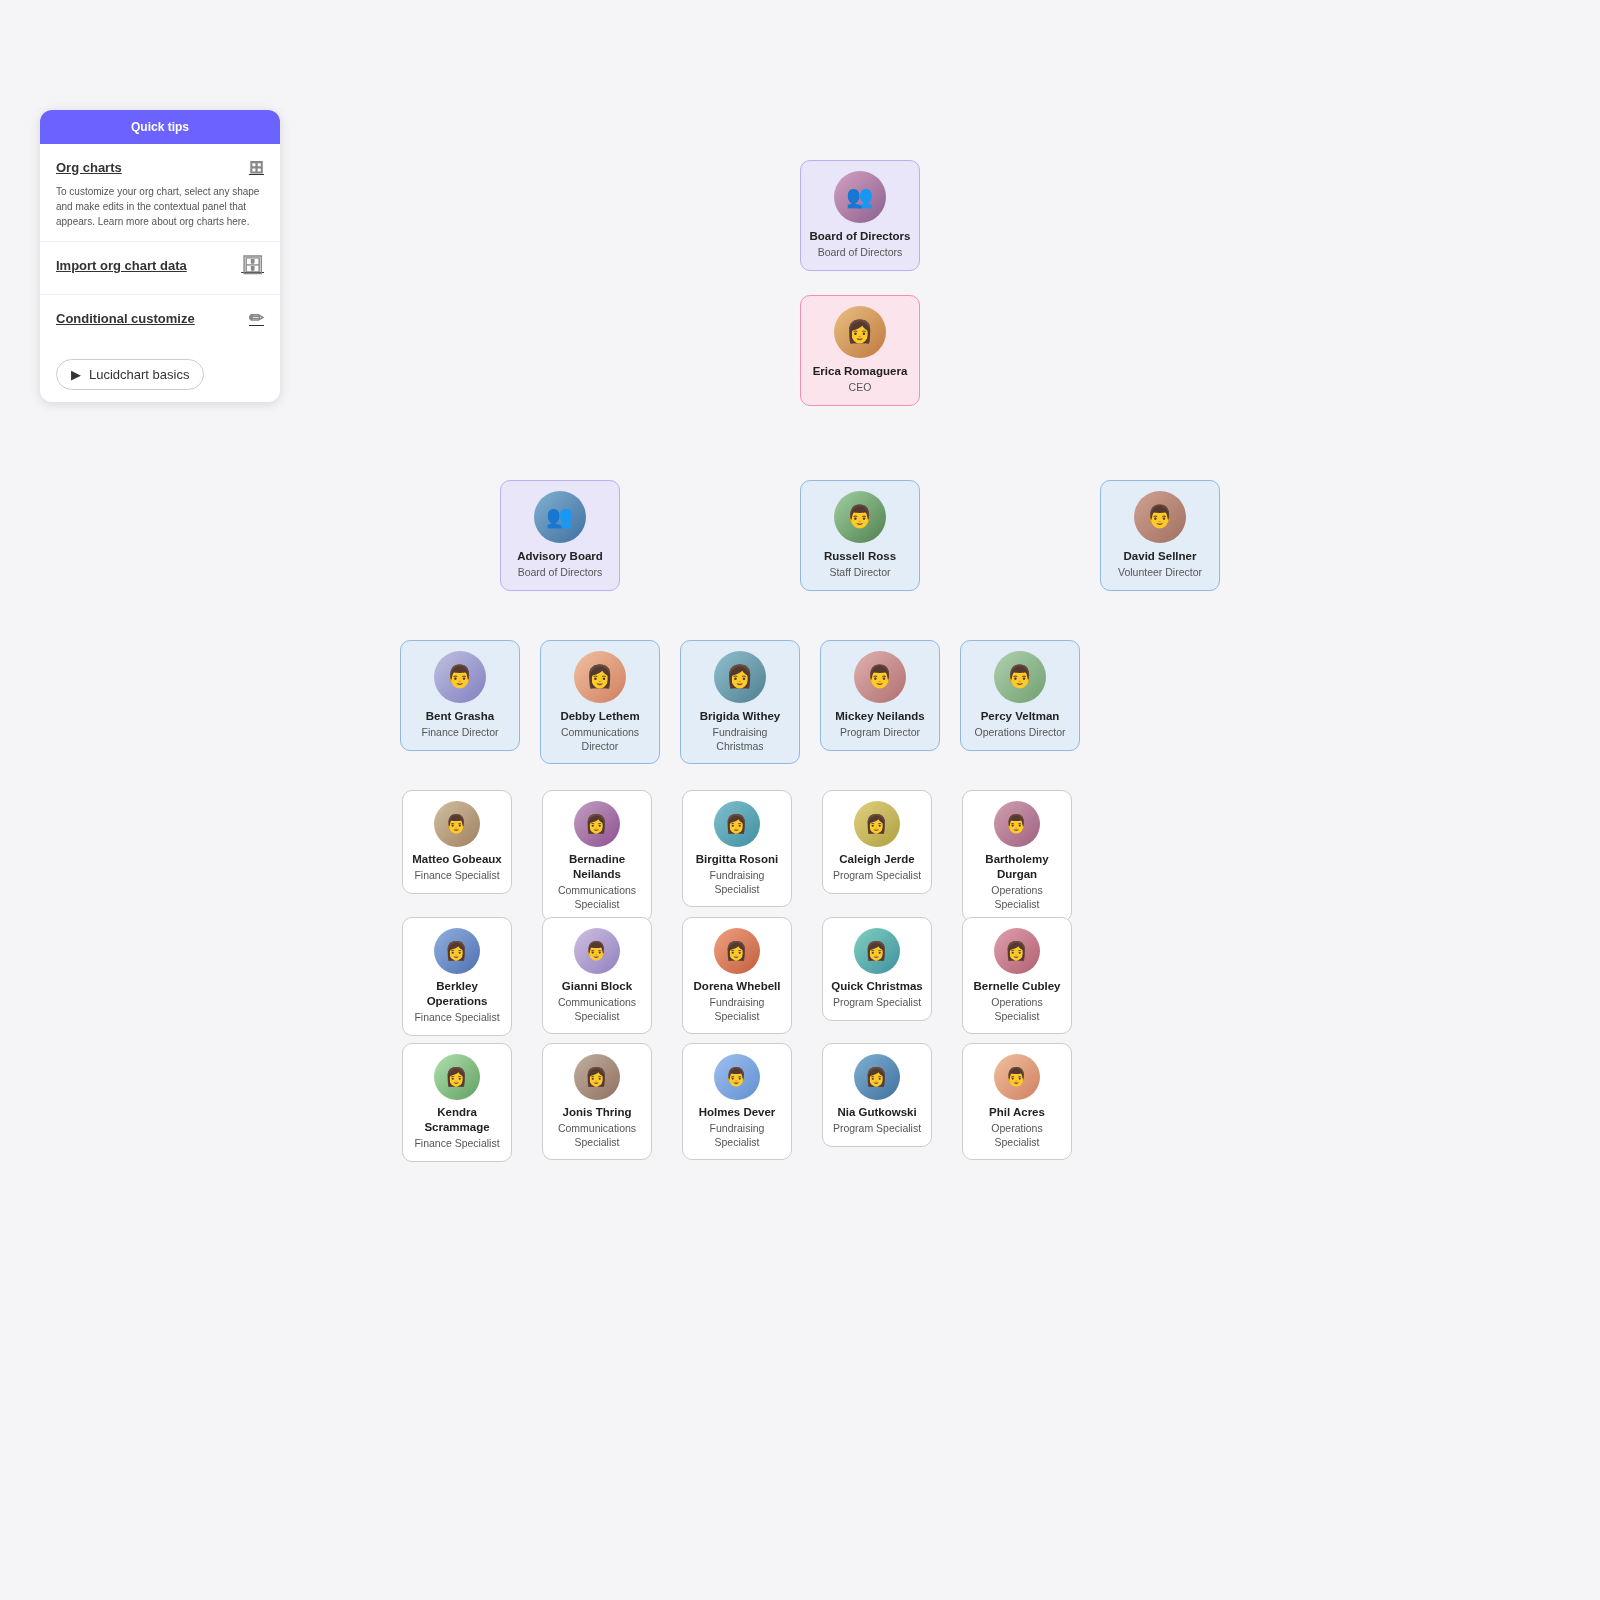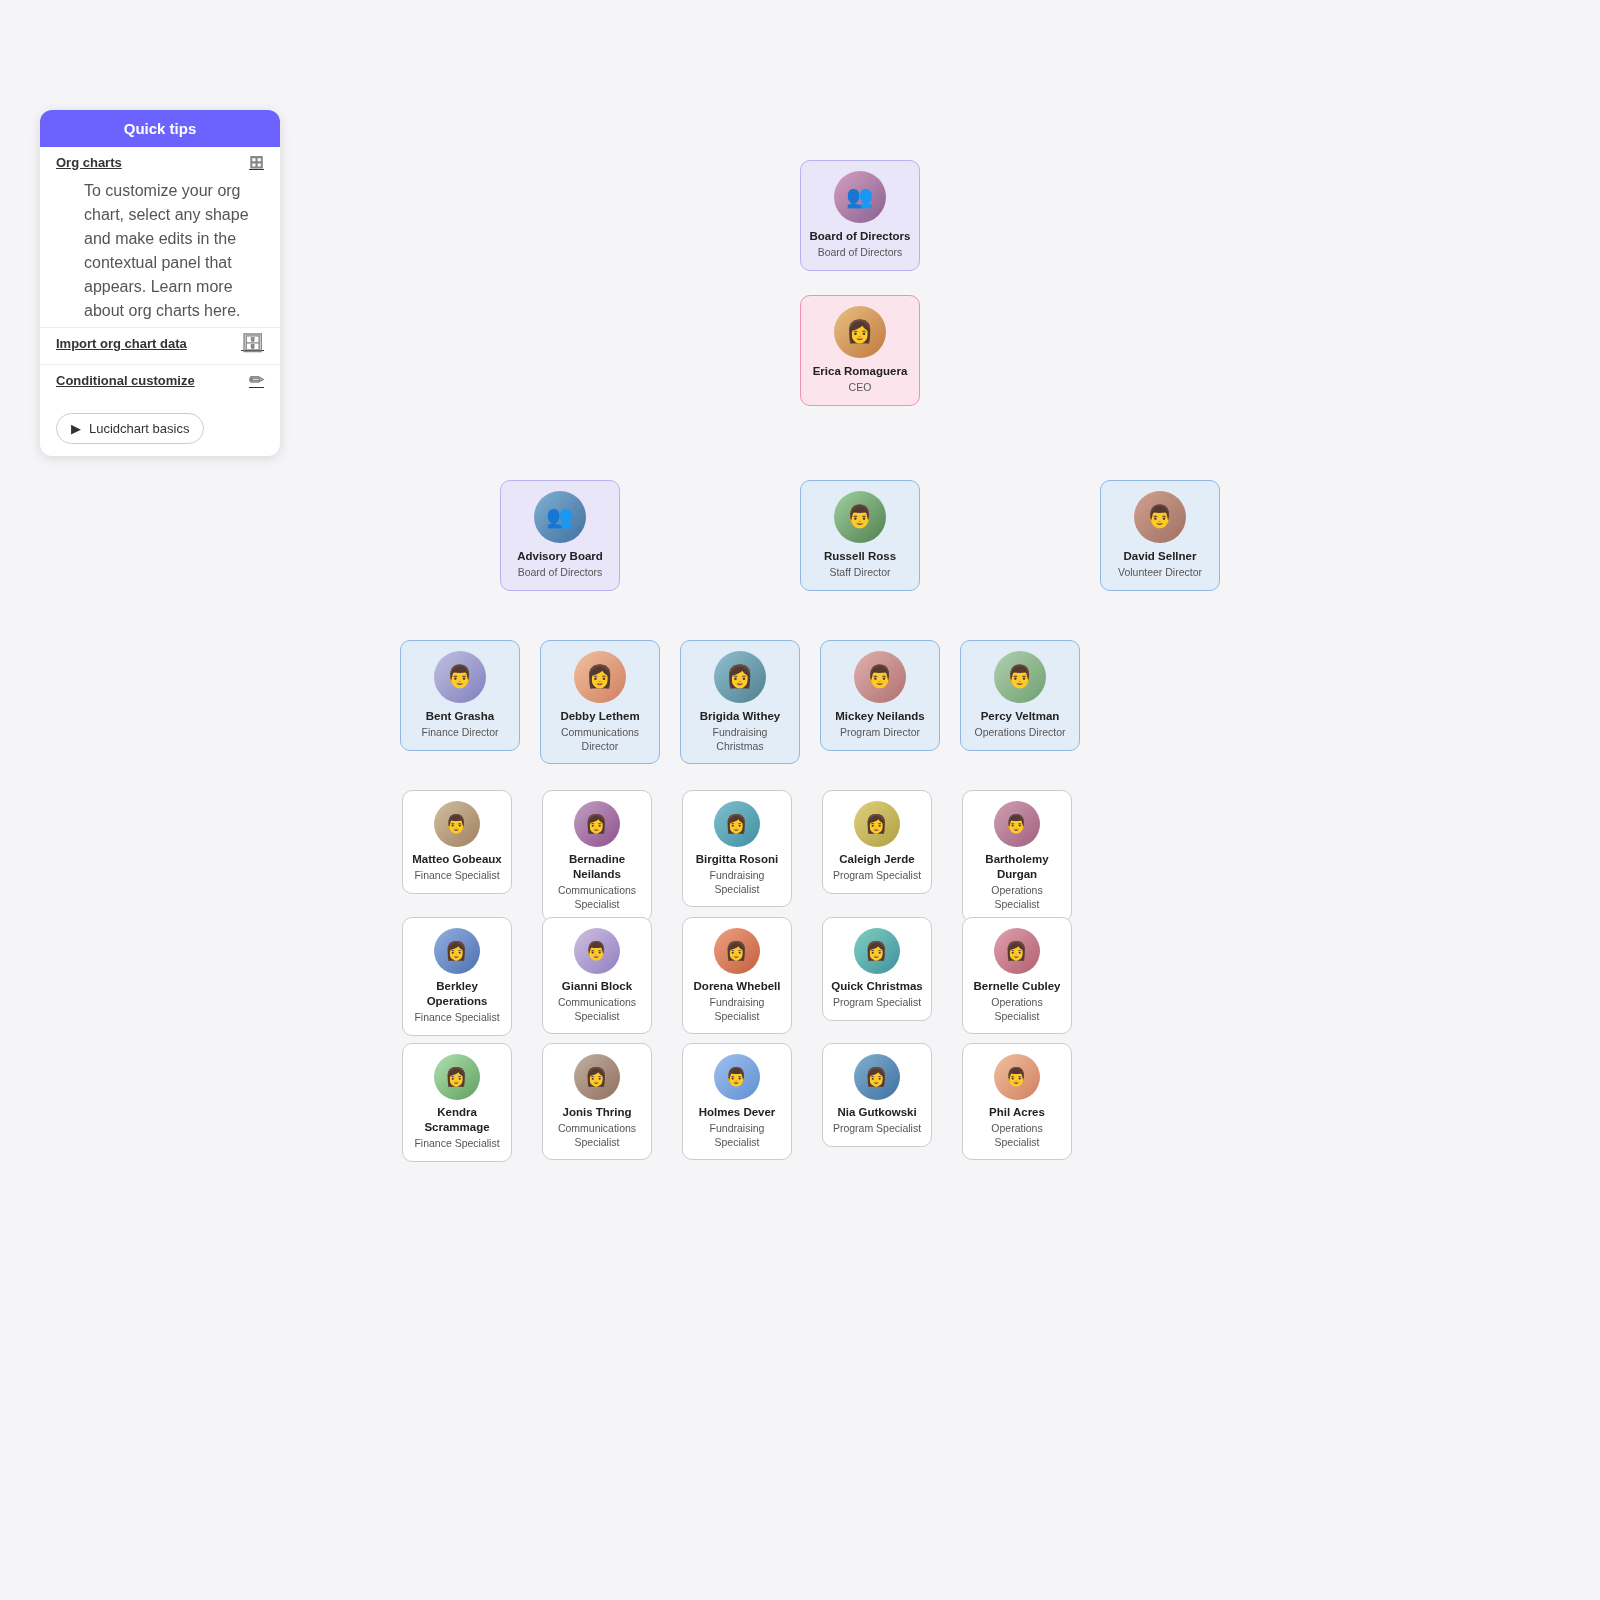--- a/index.html
+++ b/index.html
@@ -22,46 +22,45 @@
       border-radius: 12px;
       box-shadow: 0 2px 12px rgba(0,0,0,0.12);
       overflow: hidden;
     }
     .quick-tips-header {
       background: #6c63ff;
       color: white;
       text-align: center;
       padding: 10px 16px;
       font-weight: 600;
-      font-size: 15px;
+      font-size: 12px;
     }
     .tip-section {
-      padding: 4px 16px;
+      padding: 12px 16px;
       border-bottom: 1px solid #eee;
     }
     .tip-section:last-of-type { border-bottom: none; }
     .tip-title {
       font-weight: 700;
       font-size: 13px;
       color: #333;
       text-decoration: underline;
       margin-bottom: 6px;
       display: flex;
       justify-content: space-between;
       align-items: center;
     }
     .tip-icon {
       font-size: 18px;
       color: #888;
     }
     .tip-text {
-      font-size: 16px;
+      font-size: 10px;
       color: #555;
       line-height: 1.5;
-      margin-left: 28px;
     }
     .lucidchart-btn {
       display: flex;
       align-items: center;
       gap: 8px;
       margin: 12px 16px;
       padding: 7px 14px;
       border: 1.5px solid #ccc;
       border-radius: 20px;
       background: white;

